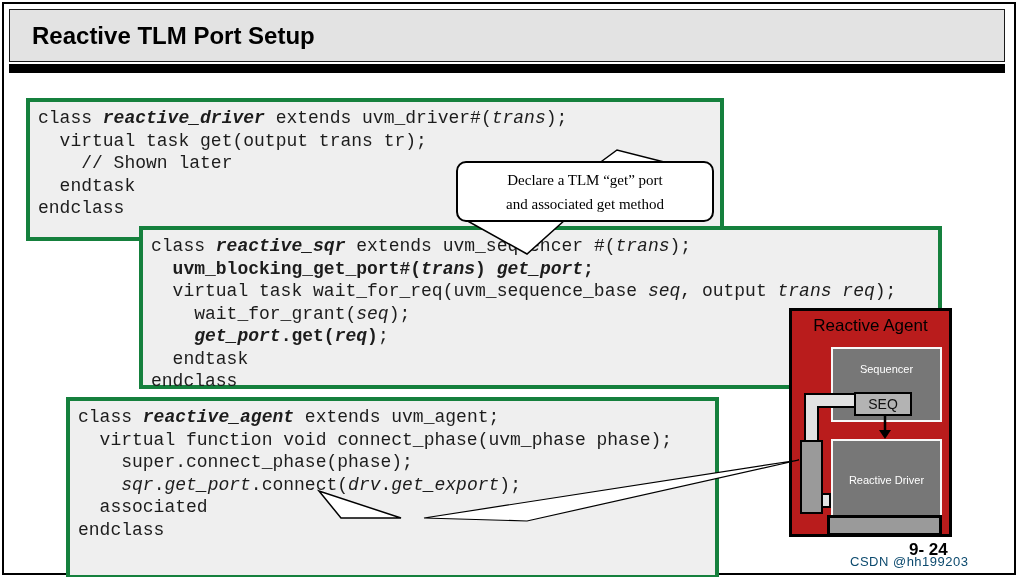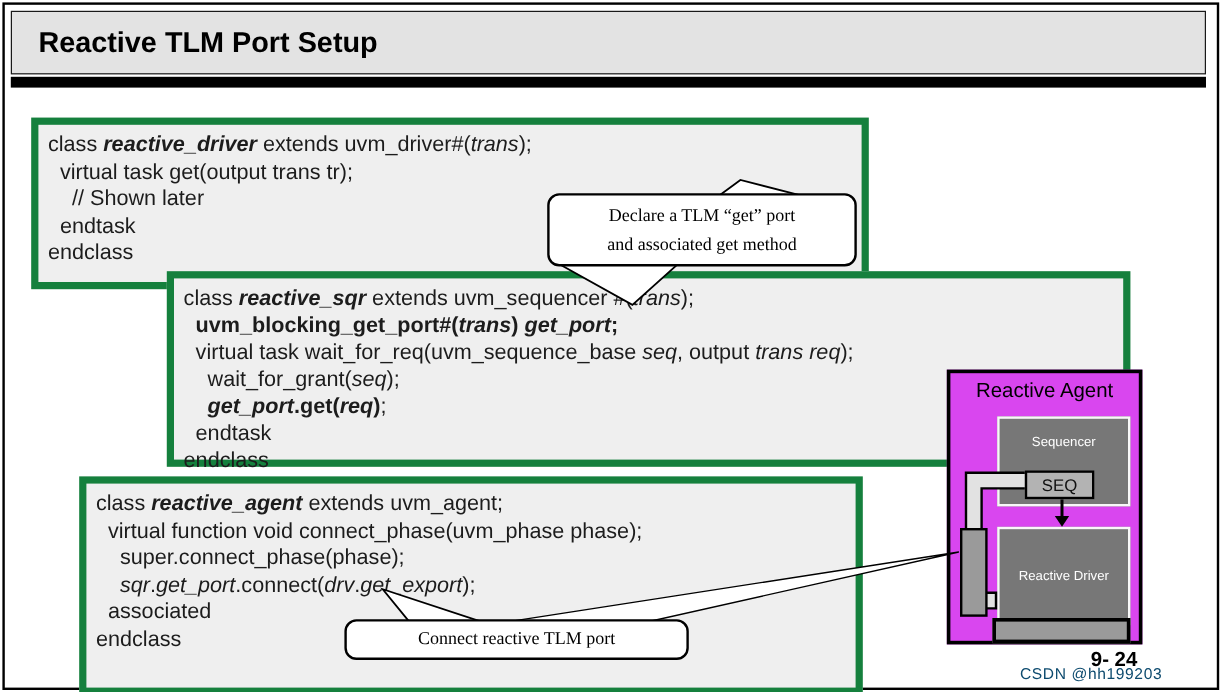--- a/index.html
+++ b/index.html
@@ -6,43 +6,43 @@
     font-family:"Liberation Sans",sans-serif;}
   .slide{position:absolute;left:2px;top:2px;width:1010px;height:569px;border:2px solid #000;background:#fff;}
 
   
   .title-bar{position:absolute;left:5px;top:5px;width:994px;height:51px;background:#e3e3e3;
     border:1px solid #1a1a1a;display:flex;align-items:center;}
   .title-bar .t{font-size:24px;font-weight:bold;color:#000;padding-left:22px;letter-spacing:0px;}
   .title-rule{position:absolute;left:5px;top:60px;width:996px;height:9px;background:#000;}
 
   
-  .code-block{position:absolute;background:#efefef;border:6px solid #15803d;
-    font-family:Liberation Sans, sans-serif;font-size:18px;line-height:22.5px;color:#1c1c1c;
+  .code-block{position:absolute;background:#efefef;border:4px solid #15803d;
+    font-family:Liberation Mono, monospace;font-size:18px;line-height:22.5px;color:#1c1c1c;
     padding:5px 8px;box-sizing:border-box;}
   .code-line{white-space:pre;}
   .seg-b{font-weight:bold;}
   .seg-i{font-style:italic;}
   .seg-bi{font-weight:bold;font-style:italic;}
   #code-driver{left:22px;top:94px;width:698px;height:143px;z-index:1;}
   #code-sqr{left:135px;top:222px;width:803px;height:163px;z-index:2;}
   #code-agent{left:62px;top:393px;width:653px;height:182px;z-index:2;}
 
   
   .callout{position:absolute;background:#fff;border:2px solid #000;border-radius:10px;z-index:5;
     font-family:"Liberation Serif",serif;font-size:15px;color:#000;display:flex;flex-direction:column;
     align-items:center;justify-content:center;text-align:center;line-height:24px;box-sizing:border-box;}
   #callout-declare{left:452px;top:157px;width:258px;height:61px;}
   #callout-connect{left:283px;top:512px;width:287px;height:34px;}
 
   
   #overlay{position:absolute;left:0;top:0;width:1018px;height:577px;z-index:4;pointer-events:none;}
 
   
-  #agent{position:absolute;left:785px;top:304px;width:163px;height:229px;background:#d946ef;
+  #agent{position:absolute;left:785px;top:304px;width:163px;height:229px;background:#b91c1c;
     border:3px solid #000;box-sizing:border-box;z-index:3;}
   #agent .agent-title{position:absolute;left:0;top:5px;width:100%;text-align:center;
     font-size:17px;color:#000;}
   .dark-box{position:absolute;background:#777;border:2px solid #f8f8f8;box-sizing:border-box;
     color:#fff;font-size:11px;text-align:center;}
   #seq-unit{left:39px;top:36px;width:111px;height:75px;display:flex;align-items:flex-start;
     justify-content:center;padding-top:14px;}
   #drv-unit{left:39px;top:128px;width:111px;height:82px;display:flex;align-items:center;
     justify-content:center;line-height:21px;}
   #drv-unit .lbl{width:90px;}
@@ -123,19 +123,16 @@
     <rect x="797" y="437" width="21" height="72" fill="#9a9a9a" stroke="#000" stroke-width="2"></rect>
 
     <line x1="881" y1="412" x2="881" y2="427" stroke="#000" stroke-width="2.5"></line>
     <polygon points="875,426 887,426 881,435" fill="#000"></polygon>
   </svg>
 
   <div class="callout" id="callout-declare">
     <div>Declare a TLM “get” port</div>
     <div>and associated get method</div>
   </div>
-  <div class="callout" id="callout-connect">
-    <div>Connect reactive TLM port</div>
-  </div>
 
   <div id="page-num">9- 24</div>
   <div id="watermark">CSDN @hh199203</div>
 </div>
 
 </body></html>

